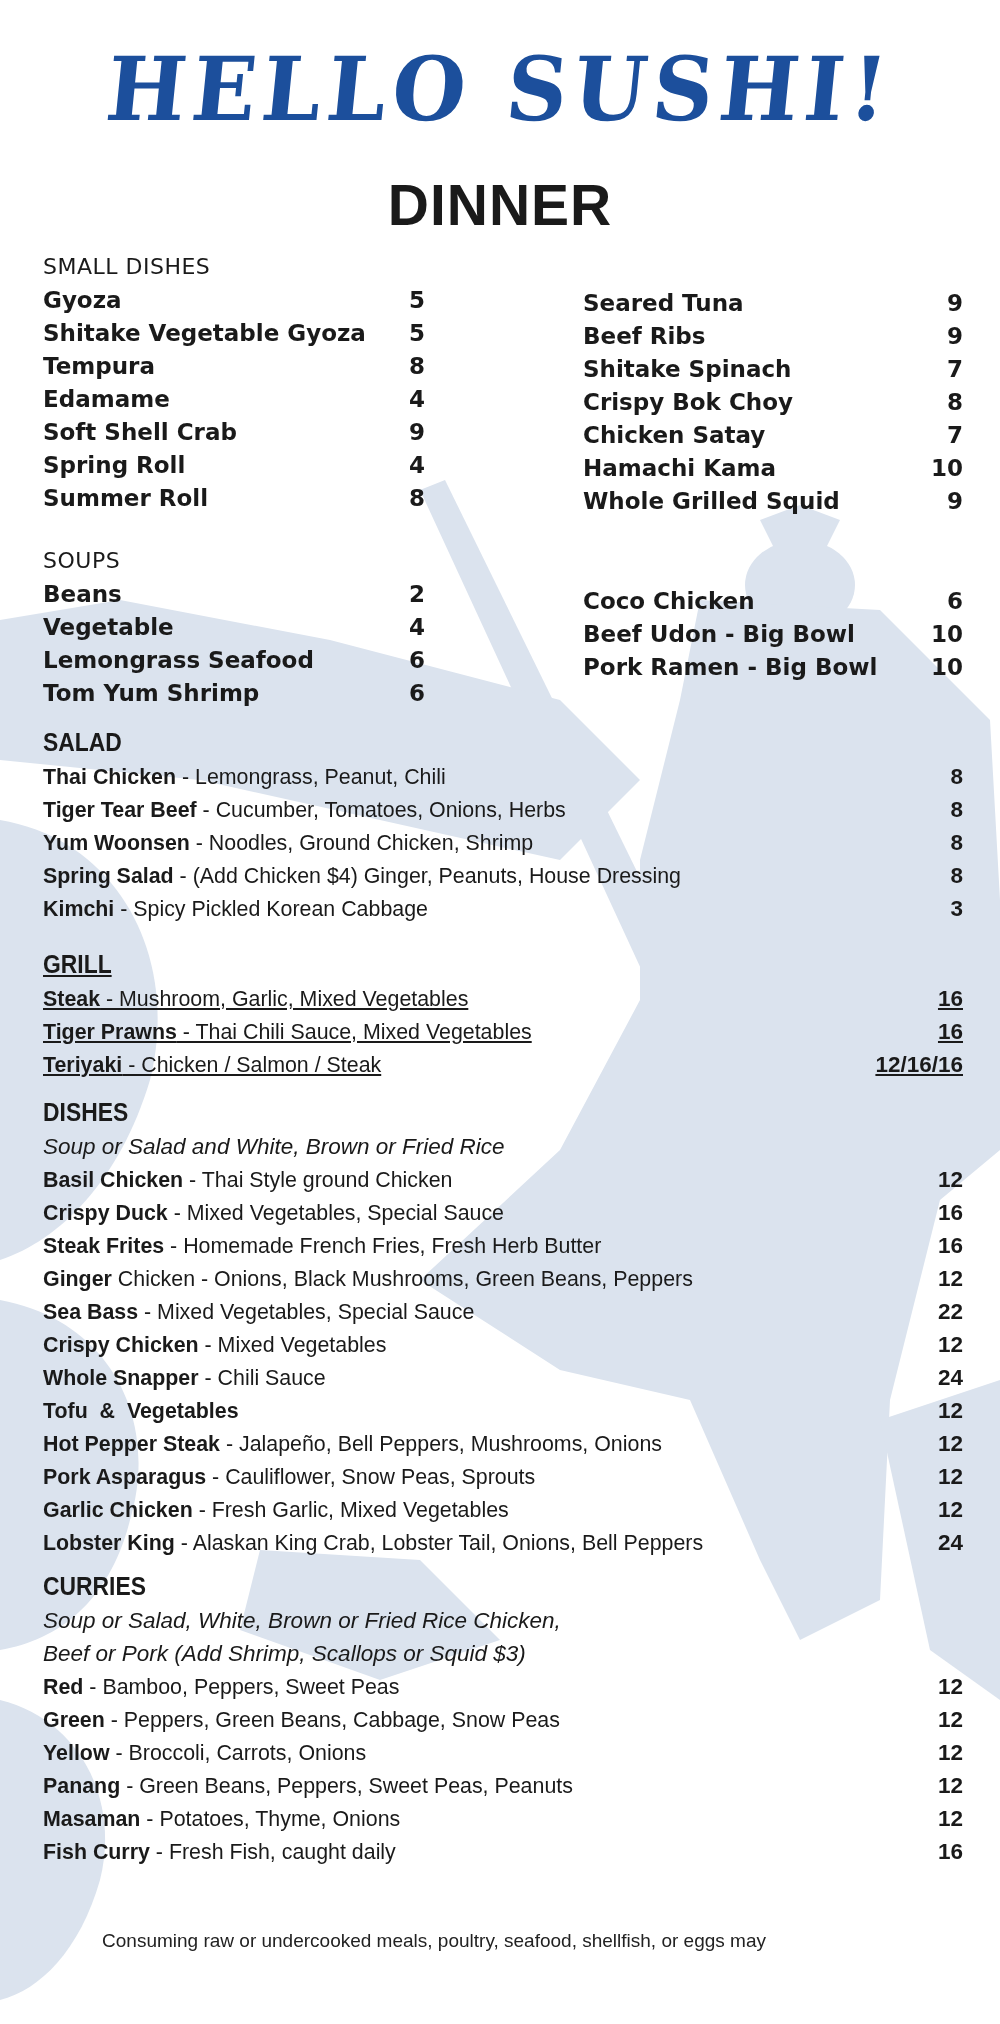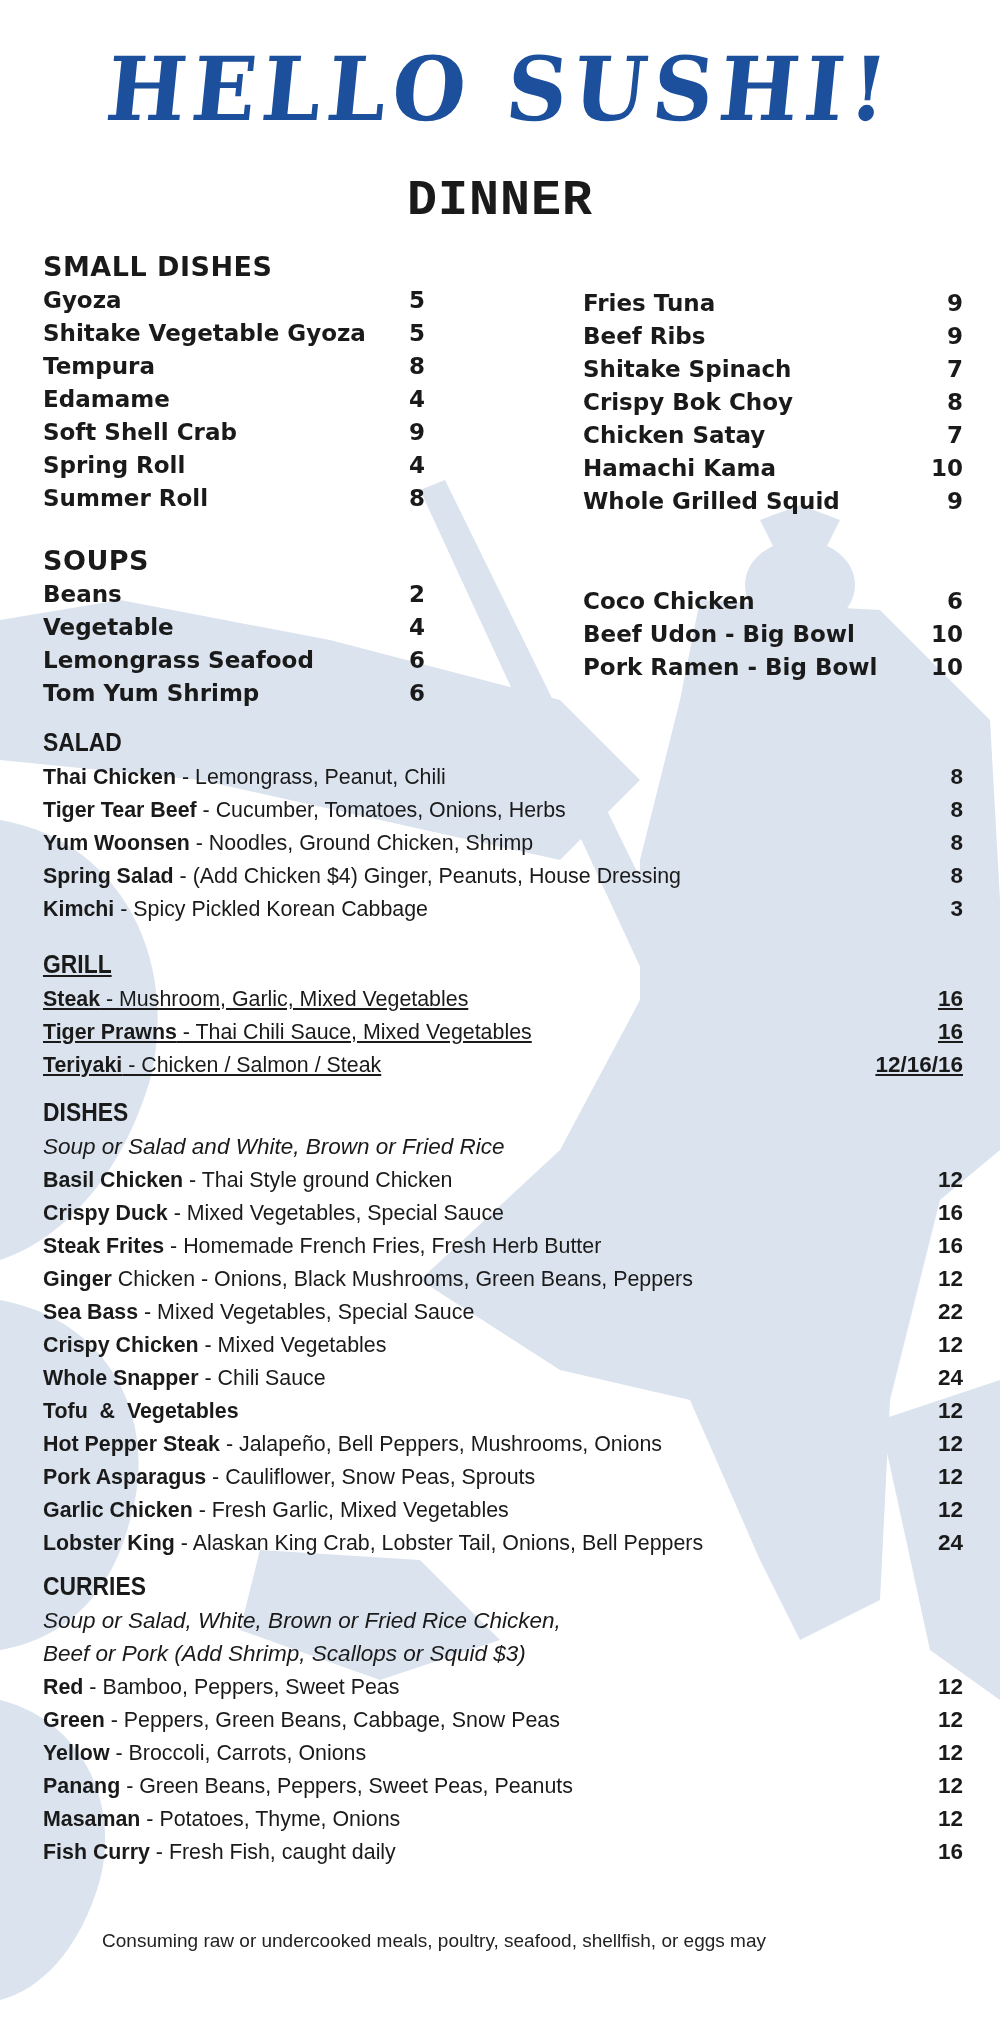--- a/index.html
+++ b/index.html
@@ -21,29 +21,29 @@
       font-family: "DejaVu Serif", serif;
       font-weight: bold;
       font-size: 84px;
       letter-spacing: 6px;
       color: #1c4f9c;
       transform: scaleY(1.05) skewX(-6deg);
     }
     .menu-title {
       position: absolute; top: 172px; left: 0; width: 1000px;
       text-align: center;
-      font-family: Liberation Mono, monospace;
+      font-family: Liberation Sans, sans-serif;
       font-weight: bold;
-      font-size: 50px;
+      font-size: 57px;
       color: #1a1a1a;
       letter-spacing: 1px;
     }
 
     .col { position: absolute; font-size: 23px; line-height: 33px; }
-    .col .hdr { font-weight: bold; font-size: 27px; letter-spacing: 0.5px; margin-bottom: 1px; }
+    .col .hdr { font-weight: normal; font-size: 22px; letter-spacing: 0.5px; margin-bottom: 1px; }
     .row { display: flex; justify-content: space-between; font-weight: bold; }
     .row .price { text-align: right; }
 
     .full { position: absolute; left: 43px; width: 920px; font-family: "Liberation Sans Narrow", "Liberation Sans", sans-serif; font-size: 22.5px; line-height: 33px; }
     .full .hdr { font-weight: bold; font-size: 26px; margin-bottom: 1px; font-family: "Liberation Sans", sans-serif; transform: scaleX(0.88); transform-origin: left; }
     .full .note { font-style: italic; }
     .full .row { font-weight: normal; }
     .full .row .lbl { white-space: nowrap; transform: scaleX(0.95); transform-origin: left; }
     .full .row .nm { font-weight: bold; }
     .full .row .price { font-weight: bold; }
@@ -113,21 +113,21 @@
         <span class="price">4</span>
       </div>
     <div class="row">
         <span>Summer Roll</span>
         <span class="price">8</span>
       </div>
   </div>
 
   <div class="col" style="top:287px; left:583px; width:380px;">
     <div class="row">
-        <span>Fries Tuna</span>
+        <span>Seared Tuna</span>
         <span class="price">9</span>
       </div>
     <div class="row">
         <span>Beef Ribs</span>
         <span class="price">9</span>
       </div>
     <div class="row">
         <span>Shitake Spinach</span>
         <span class="price">7</span>
       </div>

